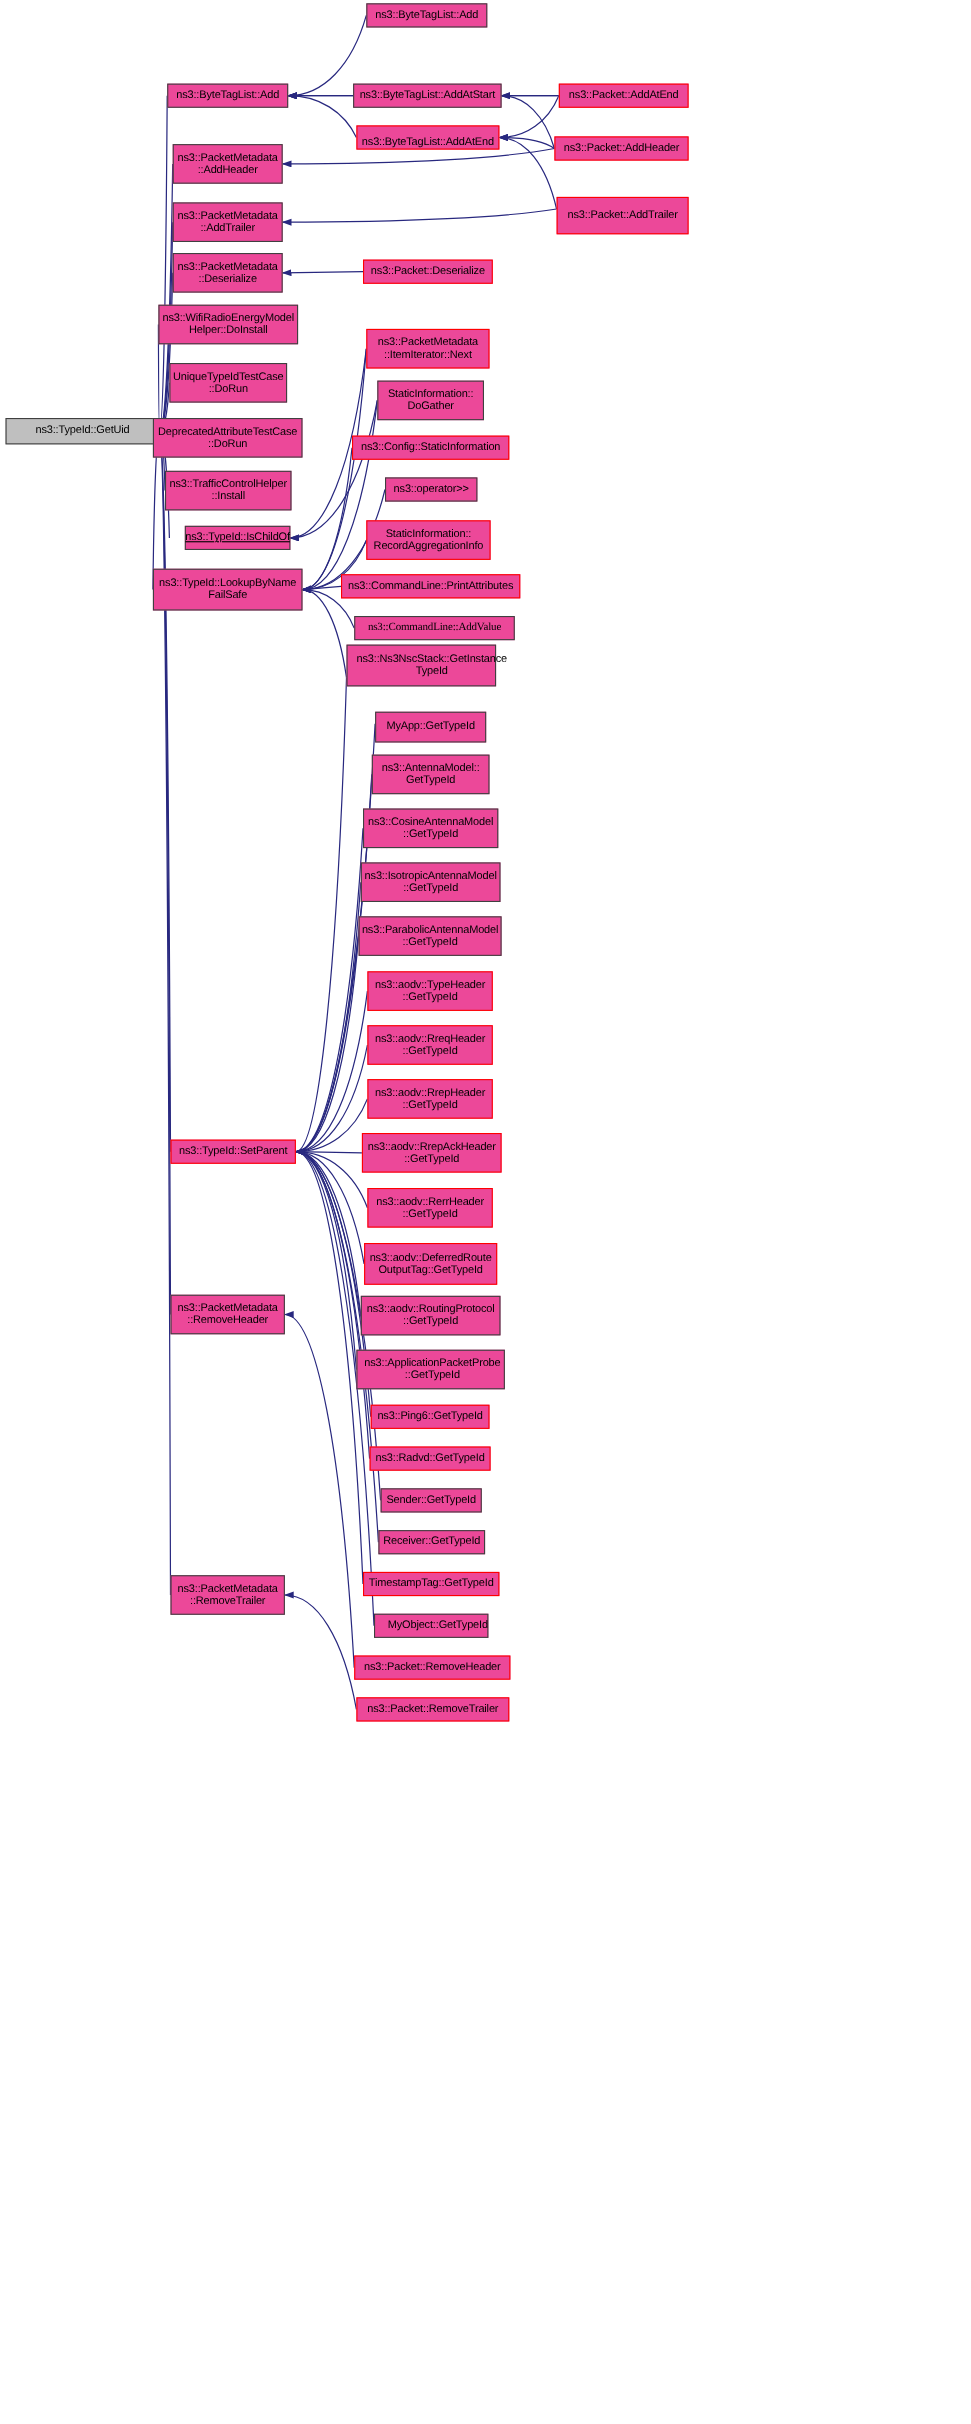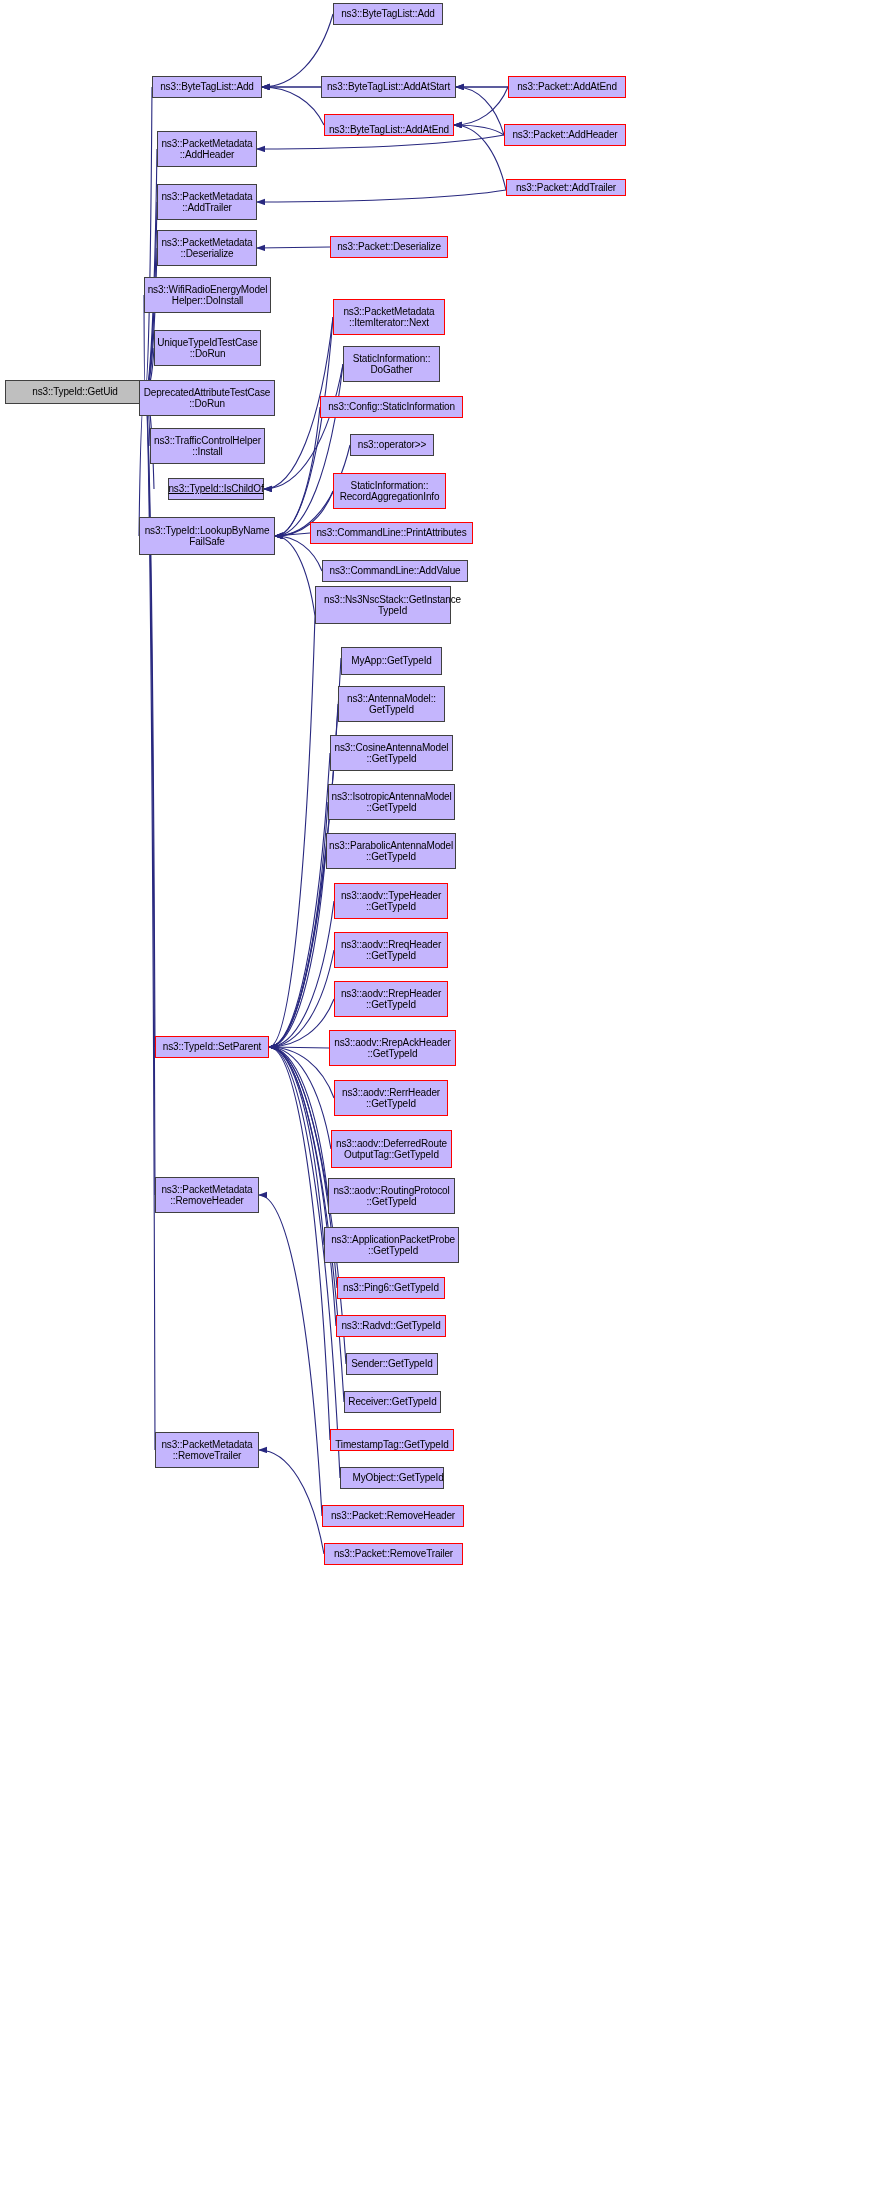--- a/index.html
+++ b/index.html
@@ -18,21 +18,21 @@
     pointer-events:none;
   }
   .node{
     position:absolute;
     box-sizing:border-box;
     display:flex;
     align-items:center;
     justify-content:center;
     text-align:center;
     border:1px solid #404040;
-    background:#c4b5fd;
+    background:#ec4899;
     color:#000000;
     font-size:10px;
     line-height:11.5px;
     letter-spacing:-0.15px;
     white-space:pre-line;
     padding:0 3px;
     z-index:3;
   }
   .node.red{ border-color:#ff0000; }
   .node.current{ background:#bfbfbf; border-color:#404040; }
@@ -108,21 +108,21 @@
       </g>
   </svg>
   <div id="nodes">
       <div class="node current" style="left: 5px; top: 380px; width: 140px; height: 24px;"><span>ns3::TypeId::GetUid</span></div>
       <div class="node" style="left: 152px; top: 76px; width: 110px; height: 22px;"><span>ns3::ByteTagList::Add</span></div>
       <div class="node" style="left: 333px; top: 3px; width: 110px; height: 22px;"><span>ns3::ByteTagList::Add</span></div>
       <div class="node" style="left: 321px; top: 76px; width: 135px; height: 22px;"><span>ns3::ByteTagList::AddAtStart</span></div>
       <div class="node red" style="left: 324px; top: 114px; width: 130px; height: 22px; align-items: flex-end;"><span>ns3::ByteTagList::AddAtEnd</span></div>
       <div class="node red" style="left: 508px; top: 76px; width: 118px; height: 22px;"><span>ns3::Packet::AddAtEnd</span></div>
       <div class="node red" style="left: 504px; top: 124px; width: 122px; height: 22px;"><span>ns3::Packet::AddHeader</span></div>
-      <div class="node red" style="left: 506px; top: 179px; width: 120px; height: 17px;"><span>ns3::Packet::AddTrailer</span></div>
+      <div class="node red" style="left: 506px; top: 179px; width: 120px; height: 34px;"><span>ns3::Packet::AddTrailer</span></div>
       <div class="node" style="left: 157px; top: 131px; width: 100px; height: 36px;"><span>ns3::PacketMetadata
 ::AddHeader</span></div>
       <div class="node" style="left: 157px; top: 184px; width: 100px; height: 36px;"><span>ns3::PacketMetadata
 ::AddTrailer</span></div>
       <div class="node" style="left: 157px; top: 230px; width: 100px; height: 36px;"><span>ns3::PacketMetadata
 ::Deserialize</span></div>
       <div class="node red" style="left: 330px; top: 236px; width: 118px; height: 22px;"><span>ns3::Packet::Deserialize</span></div>
       <div class="node" style="left: 144px; top: 277px; width: 127px; height: 36px;"><span>ns3::WifiRadioEnergyModel
 Helper::DoInstall</span></div>
       <div class="node" style="left: 154px; top: 330px; width: 107px; height: 36px;"><span>UniqueTypeIdTestCase
@@ -136,21 +136,21 @@
 FailSafe</span></div>
       <div class="node red" style="left: 333px; top: 299px; width: 112px; height: 36px;"><span>ns3::PacketMetadata
 ::ItemIterator::Next</span></div>
       <div class="node" style="left: 343px; top: 346px; width: 97px; height: 36px;"><span>StaticInformation::
 DoGather</span></div>
       <div class="node red" style="left: 320px; top: 396px; width: 143px; height: 22px;"><span>ns3::Config::StaticInformation</span></div>
       <div class="node" style="left: 350px; top: 434px; width: 84px; height: 22px;"><span>ns3::operator&gt;&gt;</span></div>
       <div class="node red" style="left: 333px; top: 473px; width: 113px; height: 36px;"><span>StaticInformation::
 RecordAggregationInfo</span></div>
       <div class="node red" style="left: 310px; top: 522px; width: 163px; height: 22px;"><span>ns3::CommandLine::PrintAttributes</span></div>
-      <div class="node" style="left: 322px; top: 560px; width: 146px; height: 22px;"><span>ns3::CommandLine::AddValue</span></div>
+      <div class="node" style="left: 322px; top: 560px; width: 146px; height: 22px; font-family: Liberation Serif, serif;"><span>ns3::CommandLine::AddValue</span></div>
       <div class="node" style="left: 315px; top: 586px; width: 136px; height: 38px; padding-left: 22px;"><span>ns3::Ns3NscStack::GetInstance
 TypeId</span></div>
       <div class="node" style="left: 341px; top: 647px; width: 101px; height: 28px;"><span>MyApp::GetTypeId</span></div>
       <div class="node" style="left: 338px; top: 686px; width: 107px; height: 36px;"><span>ns3::AntennaModel::
 GetTypeId</span></div>
       <div class="node" style="left: 330px; top: 735px; width: 123px; height: 36px;"><span>ns3::CosineAntennaModel
 ::GetTypeId</span></div>
       <div class="node" style="left: 328px; top: 784px; width: 127px; height: 36px;"><span>ns3::IsotropicAntennaModel
 ::GetTypeId</span></div>
       <div class="node" style="left: 326px; top: 833px; width: 130px; height: 36px;"><span>ns3::ParabolicAntennaModel
@@ -168,21 +168,21 @@
       <div class="node red" style="left: 331px; top: 1130px; width: 121px; height: 38px;"><span>ns3::aodv::DeferredRoute
 OutputTag::GetTypeId</span></div>
       <div class="node" style="left: 328px; top: 1178px; width: 127px; height: 36px;"><span>ns3::aodv::RoutingProtocol
 ::GetTypeId</span></div>
       <div class="node" style="left: 324px; top: 1227px; width: 135px; height: 36px; justify-content: flex-end;"><span>ns3::ApplicationPacketProbe
 ::GetTypeId</span></div>
       <div class="node red" style="left: 337px; top: 1277px; width: 108px; height: 22px;"><span>ns3::Ping6::GetTypeId</span></div>
       <div class="node red" style="left: 336px; top: 1315px; width: 110px; height: 22px;"><span>ns3::Radvd::GetTypeId</span></div>
       <div class="node" style="left: 346px; top: 1353px; width: 92px; height: 22px;"><span>Sender::GetTypeId</span></div>
       <div class="node" style="left: 344px; top: 1391px; width: 97px; height: 22px;"><span>Receiver::GetTypeId</span></div>
-      <div class="node red" style="left: 330px; top: 1429px; width: 124px; height: 22px; align-items: flex-end;"><span>TimestampTag::GetTypeId</span></div>
+      <div class="node red" style="left: 330px; top: 1429px; width: 124px; height: 22px;"><span>TimestampTag::GetTypeId</span></div>
       <div class="node" style="left: 340px; top: 1467px; width: 104px; height: 22px; padding-left: 15px;"><span>MyObject::GetTypeId</span></div>
       <div class="node red" style="left: 322px; top: 1505px; width: 142px; height: 22px;"><span>ns3::Packet::RemoveHeader</span></div>
       <div class="node red" style="left: 324px; top: 1543px; width: 139px; height: 22px;"><span>ns3::Packet::RemoveTrailer</span></div>
       <div class="node red" style="left: 155px; top: 1036px; width: 114px; height: 22px;"><span>ns3::TypeId::SetParent</span></div>
       <div class="node" style="left: 155px; top: 1177px; width: 104px; height: 36px;"><span>ns3::PacketMetadata
 ::RemoveHeader</span></div>
       <div class="node" style="left: 155px; top: 1432px; width: 104px; height: 36px;"><span>ns3::PacketMetadata
 ::RemoveTrailer</span></div>
     </div>
 </div>

